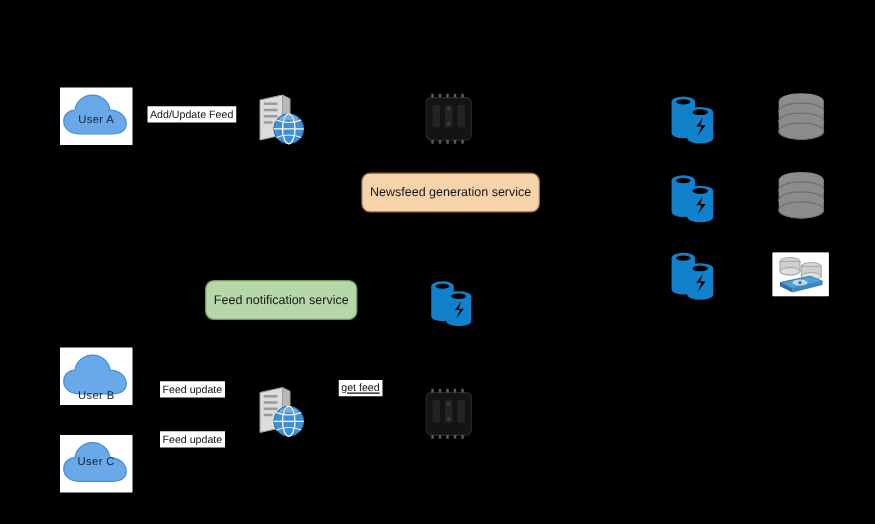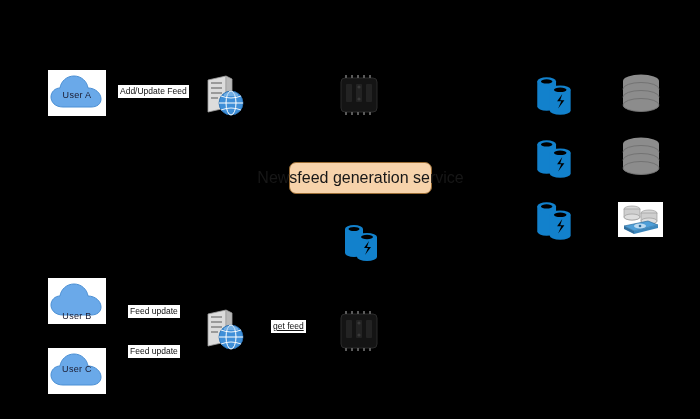--- a/index.html
+++ b/index.html
@@ -46,24 +46,23 @@
     white-space: nowrap;
   }
 
   
   .svc-box {
     position: absolute;
     display: flex;
     align-items: center;
     justify-content: center;
     border-radius: 7px;
-    font-size: 16px;
+    font-size: 10px;
     white-space: nowrap;
     box-sizing: border-box;
-    margin-top: 24px;
   }
   .svc-orange {
     background: #f7d3ab;
     border: 1px solid #9a6c34;
     color: #171717;
   }
   .svc-green {
     background: #b6d7a8;
     border: 1px solid #6f9455;
     color: #171717;
@@ -99,21 +98,21 @@
     </svg>
   </div>
   <div class="user-label" style="left:48px; width:58px; top:364px;">User C</div>
 
   <div class="edge-label" style="left:118px; top:85px;">Add/Update Feed</div>
 
   <div class="edge-label" style="left:128px; top:305px;">Feed update</div>
 
   <div class="edge-label" style="left:128px; top:345px;">Feed update</div>
 
-  <div class="edge-label" style="left:271px; top:320px;text-decoration:underline;">get feed</div>
+  <div class="edge-label" style="left:271px; top:304px;text-decoration:underline;">get feed</div>
 
   <div class="icon-wrap" style="left:200px; top:74px; width:46px; height:46px;">
     <svg width="46" height="46" viewBox="0 0 46 46">
       <g>
         <polygon points="8,6 26,2 26,34 8,38" fill="#dcdcdc" stroke="#9e9e9e" stroke-width="0.8"></polygon>
         <polygon points="26,2 32,5 32,37 26,34" fill="#b8b8b8" stroke="#9e9e9e" stroke-width="0.8"></polygon>
         <rect x="11" y="8" width="11" height="2" fill="#9a9a9a"></rect>
         <rect x="11" y="13" width="11" height="2" fill="#9a9a9a"></rect>
         <rect x="11" y="18" width="11" height="2" fill="#9a9a9a"></rect>
         <rect x="11" y="23" width="7" height="2" fill="#9a9a9a"></rect>
@@ -149,20 +148,23 @@
           <rect x="25" y="38" width="2" height="3"></rect>
         <rect x="31" y="38" width="2" height="3"></rect>
       </g>
     </svg>
   </div>
 
   <div class="svc-box svc-orange" style="left:289px; top:138px; width:143px; height:32px;">
     <span>Newsfeed generation service</span>
   </div>
 
+  <div class="svc-box svc-green" style="left:164px; top:224px; width:122px; height:32px;">
+    <span>Feed notification service</span>
+  </div>
 
   <div class="icon-wrap" style="left:340px; top:219px; width:44px; height:46px;">
     <svg width="44" height="46" viewBox="0 0 44 46">
       <g fill="#1281cc">
         <path d="M5 10 h18 v24 a9 4 0 0 1 -18 0 z"></path>
         <ellipse cx="14" cy="10" rx="9" ry="4"></ellipse>
       </g>
       <ellipse cx="14" cy="10" rx="5.5" ry="2" fill="#000000"></ellipse>
       <g fill="#1281cc">
         <path d="M17 18 h20 v20 a10 4 0 0 1 -20 0 z"></path>

